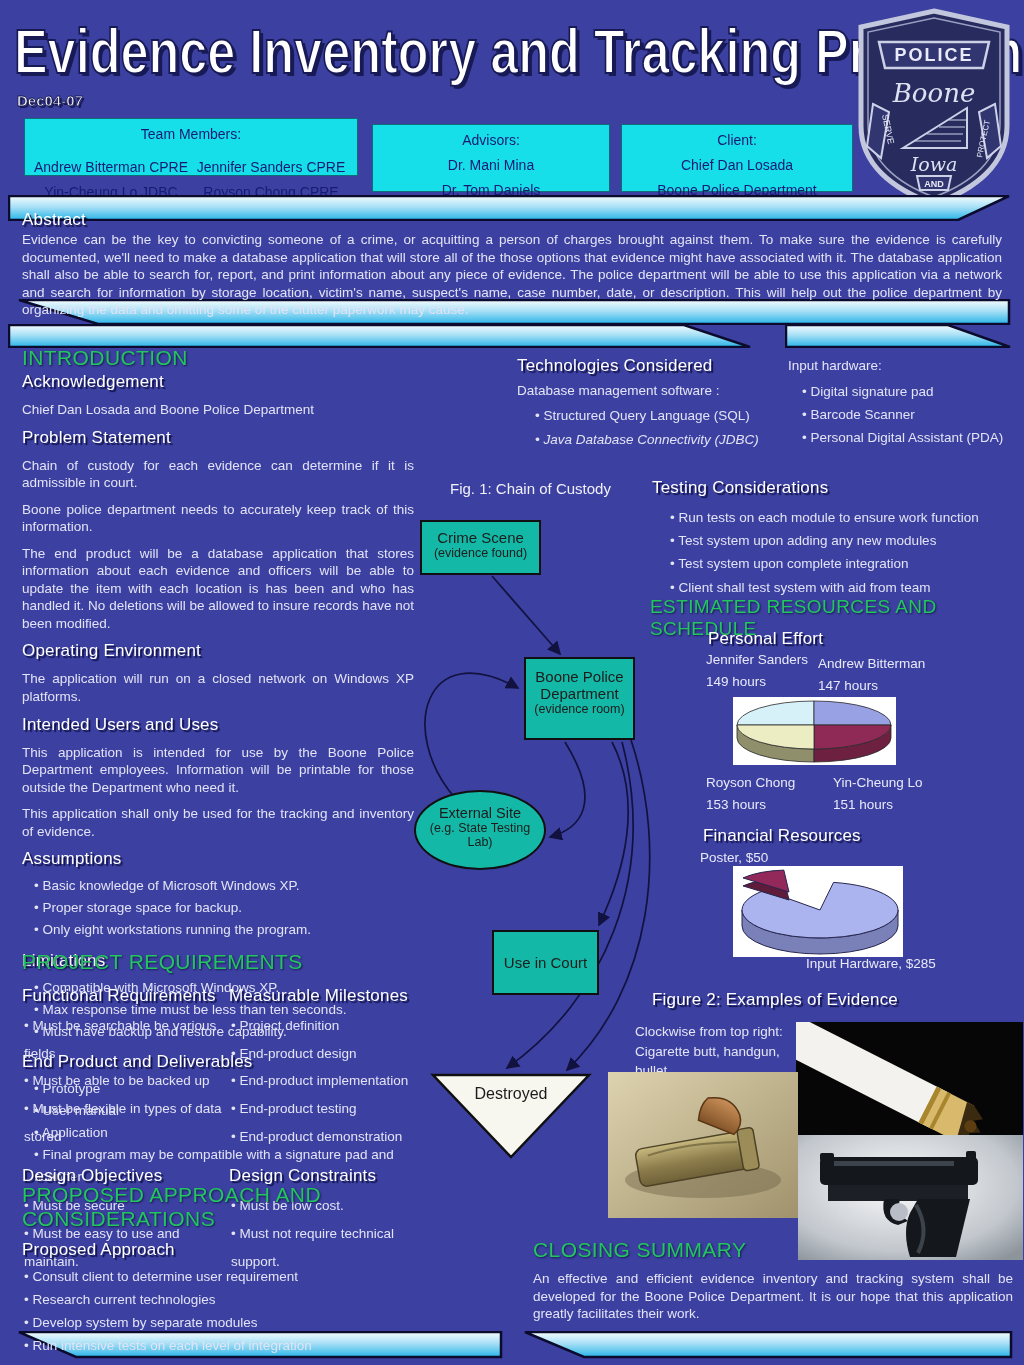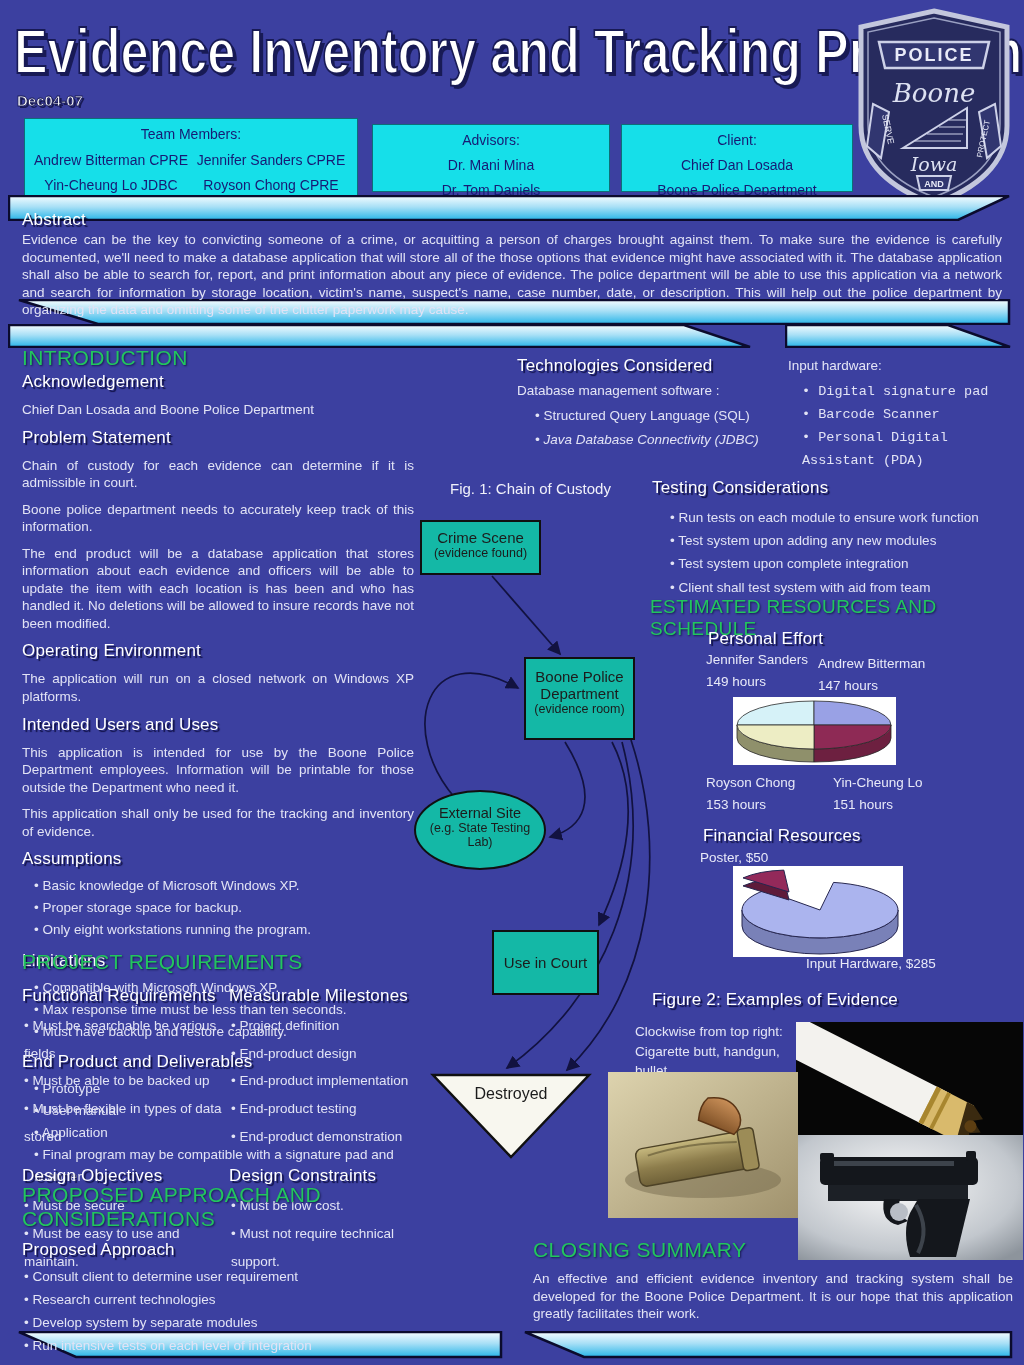--- a/index.html
+++ b/index.html
@@ -18,21 +18,21 @@
     line-height:1;
   }
   .proj-id{
     font-size:15px;font-weight:bold;color:#ffffff;
     -webkit-text-stroke:.8px #181a55;text-shadow:2px 2px 0 #181a55;
   }
   
   .cyanbox{background:#16dfe9;color:#171a74;font-size:14px;text-align:center;
     box-shadow:0 0 0 1px #0d6e78;}
   .cyanbox .bx-title{padding-top:7px;font-weight:500;}
-  .team-grid{display:grid;grid-template-columns:1fr 1fr;row-gap:9px;margin-top:10px;padding:0 6px;}
+  .team-grid{display:grid;grid-template-columns:1fr 1fr;row-gap:9px;margin-top:17px;padding:0 6px;}
   .vlist{display:flex;flex-direction:column;gap:9px;margin-top:9px;}
   
   .banner{display:block;}
   
   .h1{font-size:21px;color:#22c55e;letter-spacing:.4px;text-shadow:1px 1px 2px rgba(5,5,40,.65);}
   .h2{font-size:17px;color:#ffffff;text-shadow:2px 2px 1px rgba(8,8,55,.85);letter-spacing:.2px;}
   .plain{font-size:13.5px;color:#e4e5f6;}
   .p{font-size:13.5px;line-height:1.3;text-align:justify;color:#e2e3f5;margin:9px 0;}
   ul.bullets{list-style:none;margin:6px 0 10px 0;padding:0 0 0 12px;}
   ul.bullets li{font-size:13.5px;line-height:1.62;color:#e2e3f5;}
@@ -102,21 +102,21 @@
       <text x="81" y="165" text-anchor="middle" font-size="19" font-style="italic" fill="#dde1f2" font-family="DejaVu Serif,serif">Iowa</text>
       <path d="M20,98 L36,106 L28,152 L14,140 Z" fill="#313670" stroke="#cdd1e8" stroke-width="2"></path>
       <text x="0" y="0" font-size="9" fill="#e9ebf8" font-family="Liberation Sans,sans-serif" transform="translate(29,109) rotate(78)">SERVE</text>
       <path d="M142,98 L126,106 L134,152 L148,140 Z" fill="#313670" stroke="#cdd1e8" stroke-width="2"></path>
       <text x="0" y="0" font-size="8" fill="#e9ebf8" font-family="Liberation Sans,sans-serif" transform="translate(129,152) rotate(-78)">PROTECT</text>
       <path d="M64,170 L98,170 L95,184 L67,184 Z" fill="#313670" stroke="#cdd1e8" stroke-width="2"></path>
       <text x="81" y="181" text-anchor="middle" font-size="9" font-weight="bold" fill="#e9ebf8" font-family="Liberation Sans,sans-serif">AND</text>
     </svg>
   </div>
 
-  <div class="abs cyanbox" style="left:25px;top:119px;width:332px;height:86px;">
+  <div class="abs cyanbox" style="left:25px;top:119px;width:332px;height:56px;">
     <div class="bx-title">Team Members:</div>
     <div class="team-grid">
         <div>Andrew Bitterman CPRE</div>
         <div>Jennifer Sanders CPRE</div>
         <div>Yin-Cheung Lo JDBC</div>
         <div>Royson Chong CPRE</div>
       </div>
   </div>
   <div class="abs cyanbox" style="left:373px;top:125px;width:236px;height:66px;">
     <div class="bx-title">Advisors:</div>
@@ -243,21 +243,21 @@
   <div class="abs" style="left:517px;top:356px;width:280px;">
     <div class="h2">Technologies Considered</div>
     <div class="plain" style="margin-top:7px;">Database management software :</div>
     <ul class="bullets" style="padding-left:18px;">
         <li style="line-height:1.75;">Structured Query Language (SQL)</li>
         <li style="line-height:1.75;font-style:italic;">Java Database Connectivity (JDBC)</li>
       </ul>
   </div>
   <div class="abs" style="left:788px;top:358px;width:232px;">
     <div class="plain">Input hardware:</div>
-    <ul class="bullets" style="padding-left:14px;margin-top:8px;font-family:Liberation Mono, monospace;">
+    <ul class="bullets" style="padding-left:14px;margin-top:8px;">
         <li style="line-height:1.7;">Digital signature pad</li>
         <li style="line-height:1.7;">Barcode Scanner</li>
         <li style="line-height:1.7;">Personal Digital Assistant (PDA)</li>
       </ul>
   </div>
 
   <div class="abs fc-label" style="left:450px;top:480px;">Fig. 1: Chain of Custody</div>
 
   <div class="abs" style="left:652px;top:478px;width:368px;">
     <div class="h2">Testing Considerations</div>

